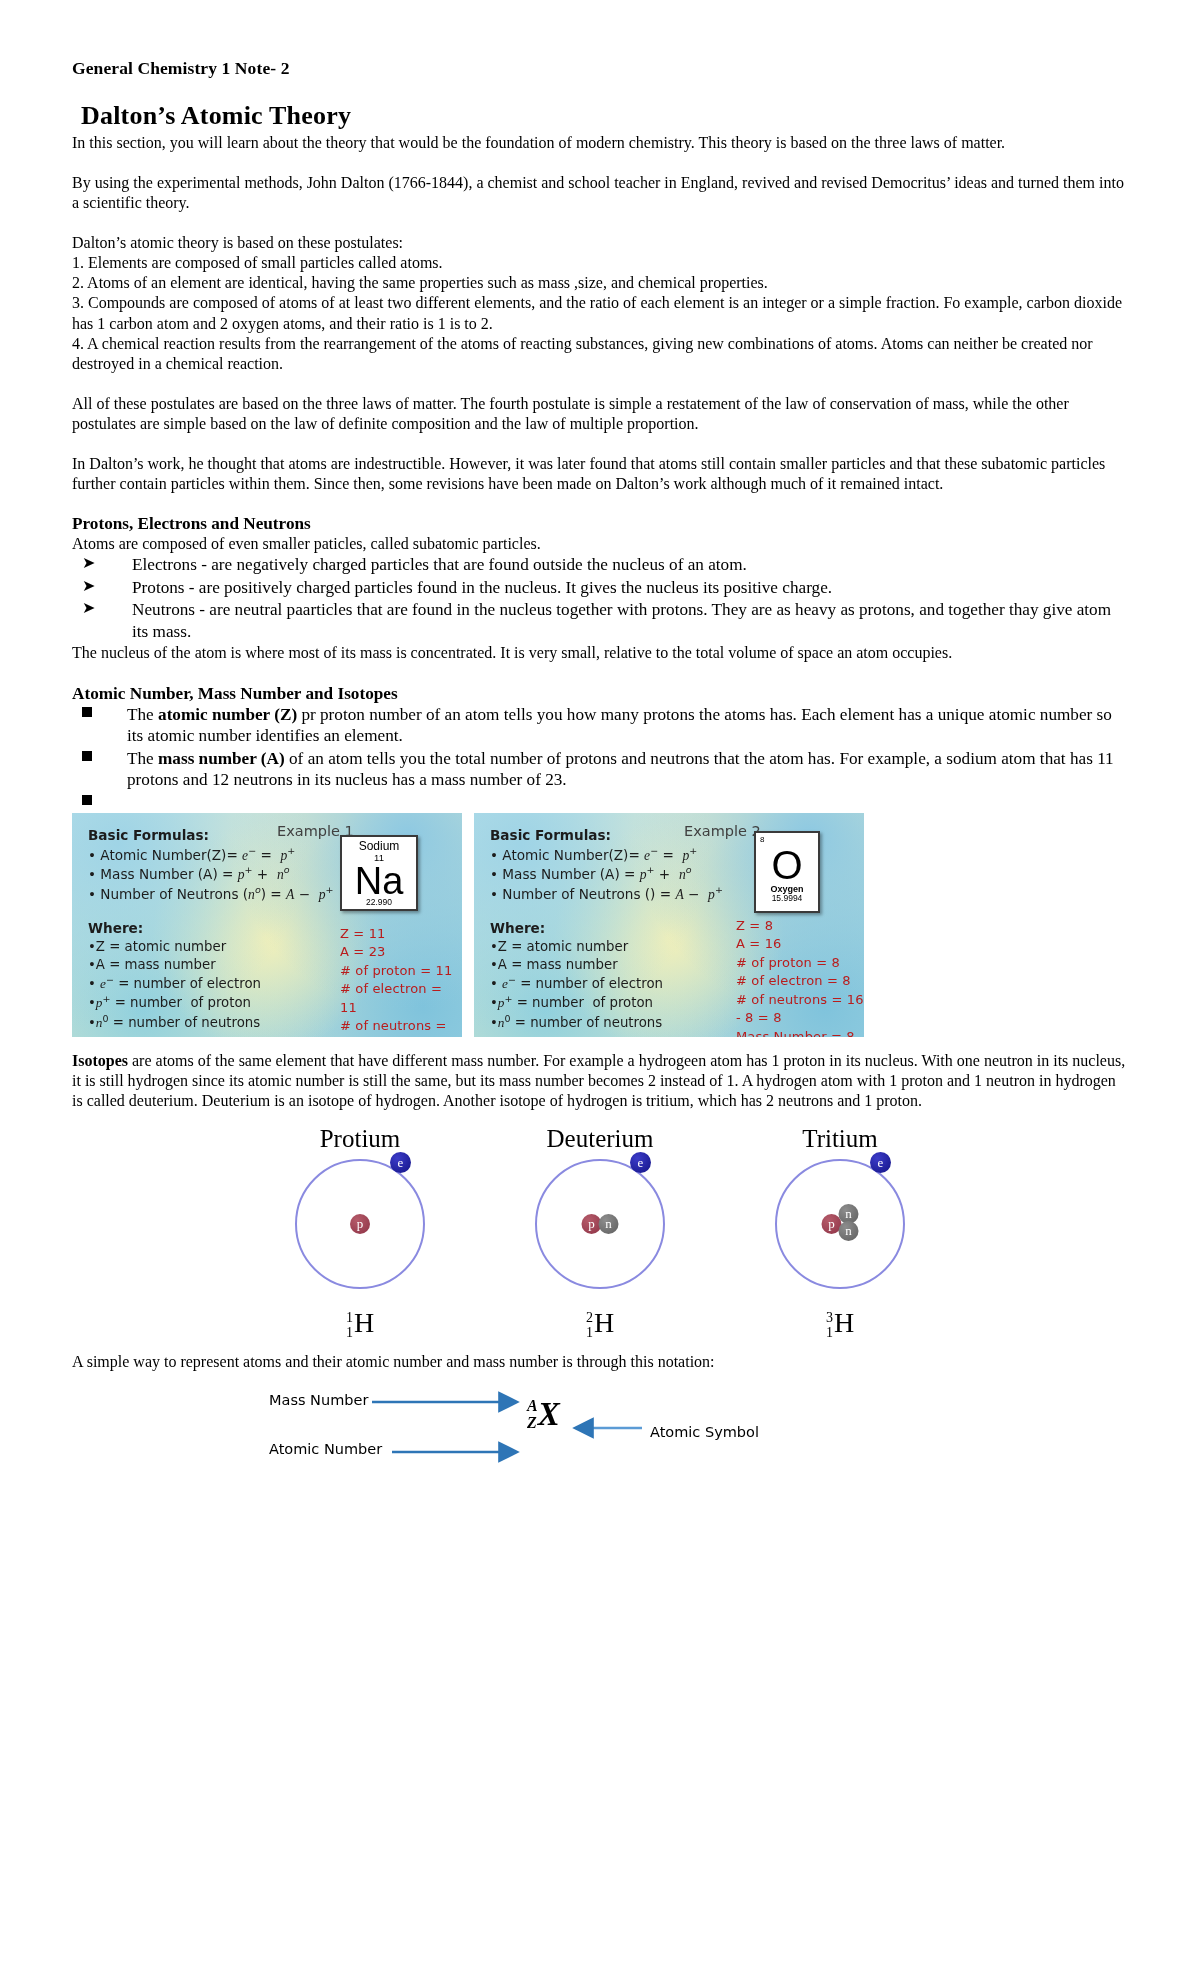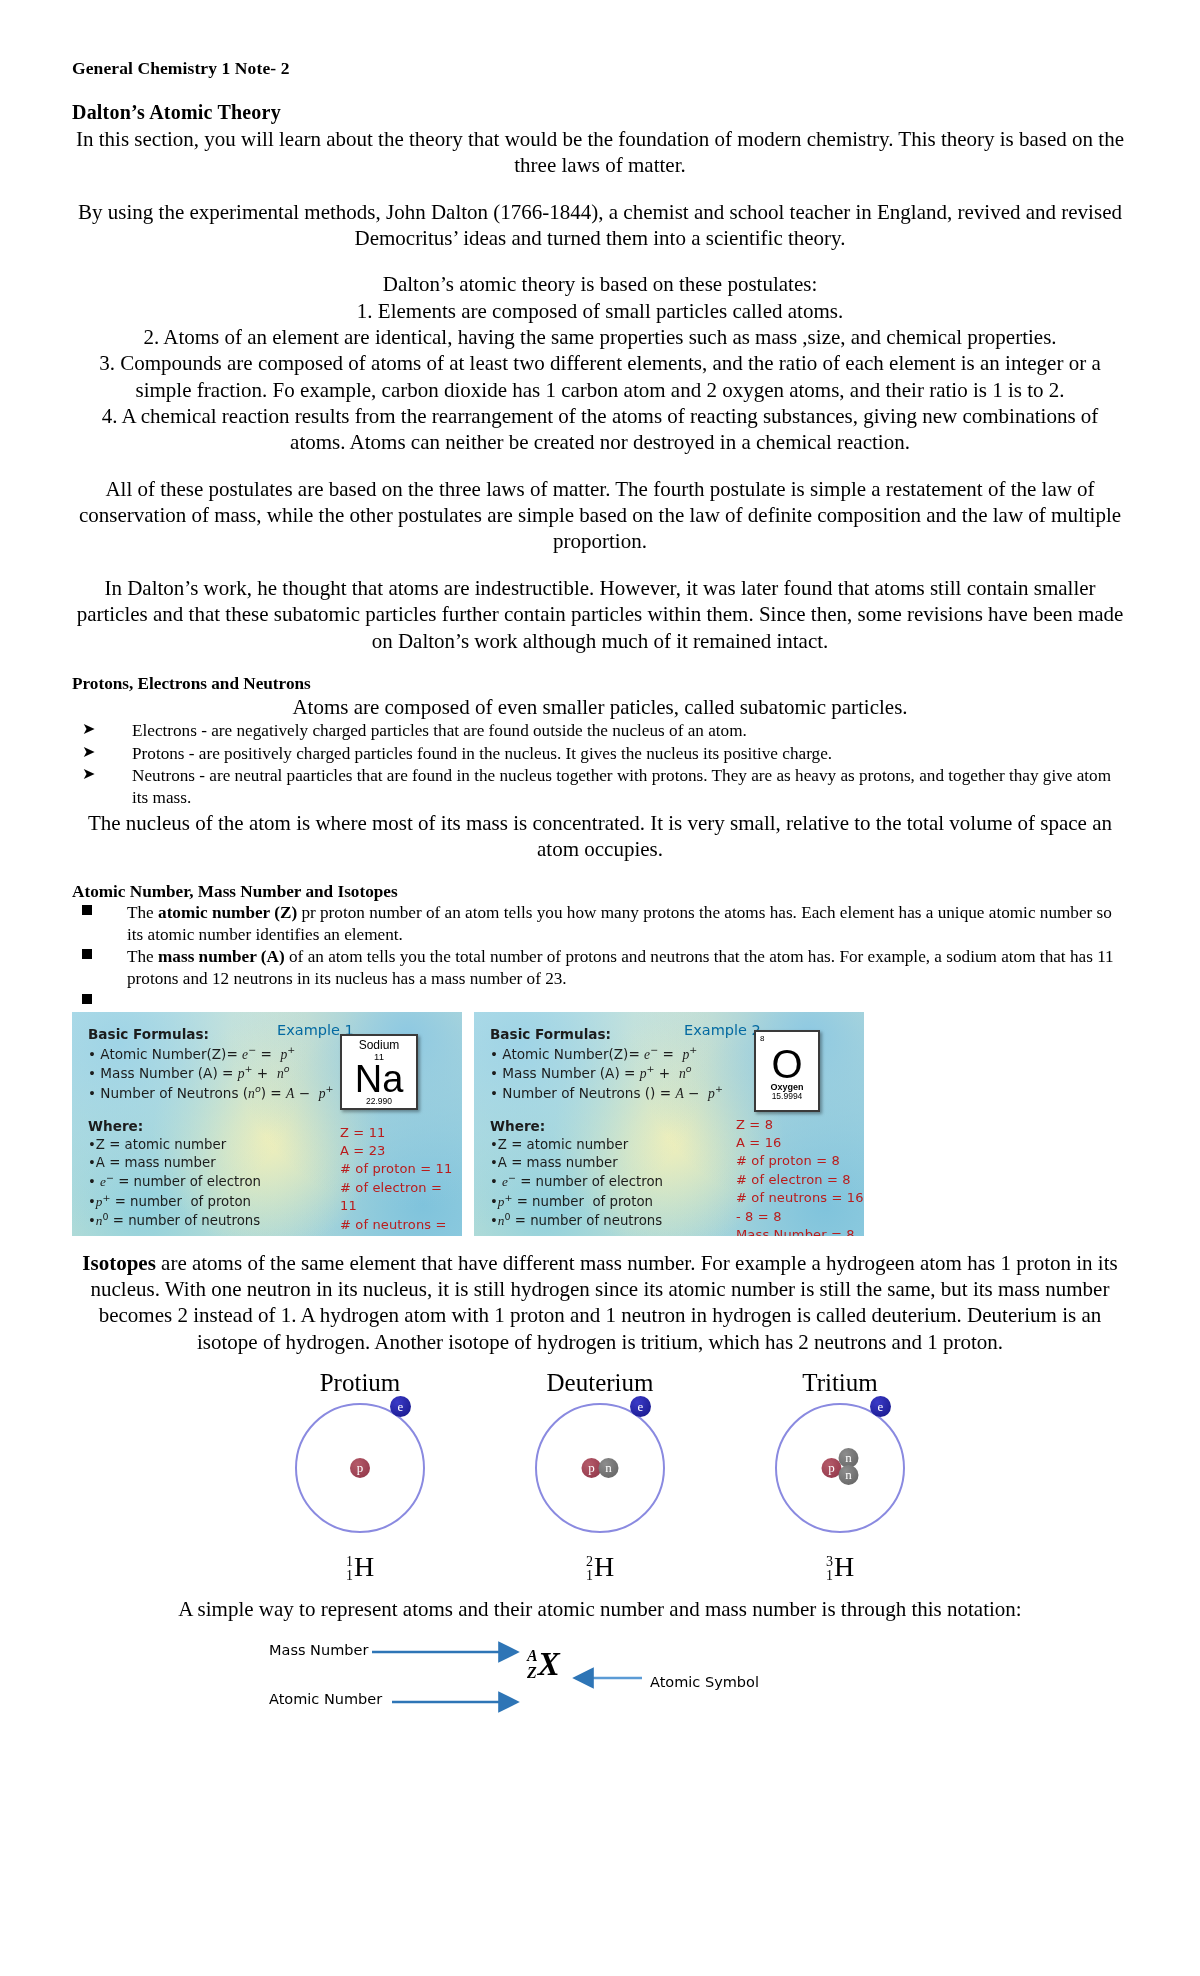--- a/index.html
+++ b/index.html
@@ -6,23 +6,23 @@
   html, body { margin:0; padding:0; }
   body {
     width:1200px; height:1976px;
     background:#ffffff;
     font-family:"Liberation Serif","DejaVu Serif",serif;
     color:#000;
   }
   .page { position:relative; width:1200px; height:1612px; padding:58px 72px 8px 72px; }
 
   .note-head { font-weight:bold; font-size:17.5px; letter-spacing:.1px; margin:0 0 22px 0; }
-  h1.title { font-size:20px; font-weight:bold; margin:0 0 2px 0; letter-spacing:.2px; }
-
-  p.body, .body { font-size:21px; line-height:1.255; margin:0 0 0 0; text-align:center; }
+  h1.title { font-size:26px; font-weight:bold; margin:0 0 2px 9px; letter-spacing:.2px; }
+
+  p.body, .body { font-size:16px; line-height:1.255; margin:0 0 0 0; text-align:left; }
   .gap { height:20px; }
 
   .sub-head { font-weight:bold; font-size:17.2px; margin:0; }
 
   ul.arrow, ul.square { list-style:none; margin:0; padding:0; }
   ul.arrow li, ul.square li {
     position:relative; padding-left:60px; font-size:17.2px; line-height:1.255;
     margin:0 0 1px 0;
   }
   ul.arrow li .mk {
@@ -45,21 +45,21 @@
   .card .bg { position:absolute; inset:0;
     background:
       radial-gradient(circle at 12% 14%, #9fd4e6 0%, rgba(159,212,230,0) 48%),
       radial-gradient(circle at 86% 10%, #8ec9e2 0%, rgba(142,201,226,0) 45%),
       radial-gradient(circle at 50% 55%, #f2f0b9 0%, rgba(242,240,185,0) 50%),
       radial-gradient(circle at 18% 88%, #8fd0dd 0%, rgba(143,208,221,0) 52%),
       radial-gradient(circle at 90% 86%, #7fc3dc 0%, rgba(127,195,220,0) 50%),
       linear-gradient(135deg,#bfe3ea 0%,#e9edc9 45%,#a9d9e4 100%);
   }
   .card .inner { position:relative; padding:14px 12px 0 16px; height:100%; }
-  .ex-label { position:absolute; top:10px; left:205px; color:#0369a1; font-size:14.5px; }
+  .ex-label { position:absolute; top:10px; left:205px; color:#404040; font-size:14.5px; }
   .ex-label.ex2 { left:210px; }
   .fml-title { font-size:13.6px; font-weight:600; margin:0 0 2px 0; }
   .fml { font-size:13.6px; line-height:1.33; margin:0; white-space:nowrap; }
   .it { font-family:"Liberation Serif","DejaVu Serif",serif; font-style:italic; }
   sup.sm { font-size:9.5px; vertical-align:super; }
   .where-title { font-size:13.6px; font-weight:600; margin:16px 0 2px 0; }
   .where { font-size:13.3px; line-height:1.36; margin:0; }
 
   
   .tile {

